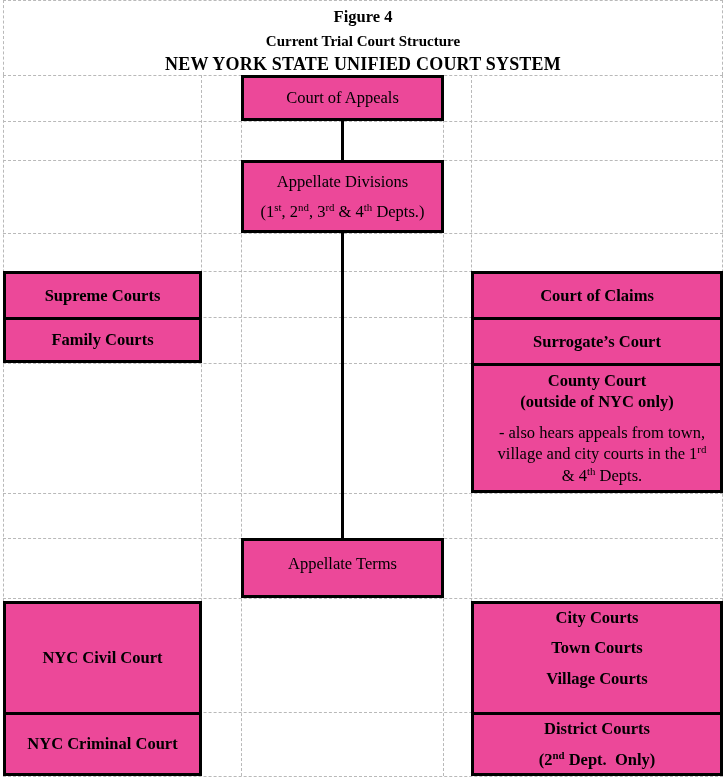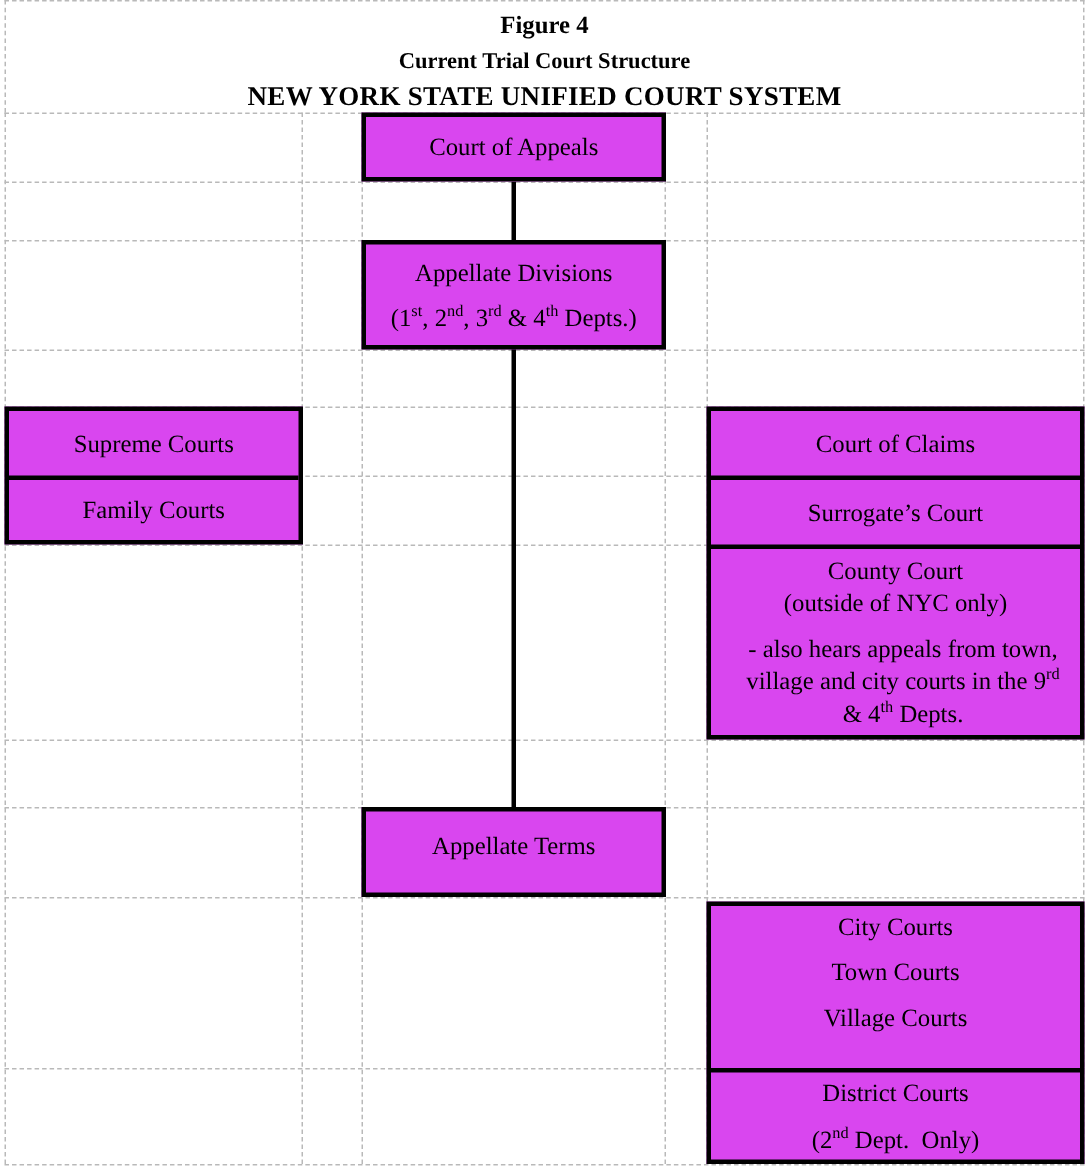--- a/index.html
+++ b/index.html
@@ -51,21 +51,21 @@
     position: absolute;
     height: 0px;
     border-top: 1px dashed #b9b9b9;
   }
 
   
   .box {
     position: absolute;
     box-sizing: border-box;
     border: 3px solid #000000;
-    background: #d946ef;
+    background: #ec4899;
     display: flex;
     flex-direction: column;
     align-items: center;
     justify-content: center;
     text-align: center;
     font-size: 16.5px;
     line-height: 1.30;
   }
   .box .sep {
     position: absolute;
@@ -78,21 +78,21 @@
     left: 0;
     right: 0;
     display: flex;
     flex-direction: column;
     align-items: center;
     justify-content: center;
     text-align: center;
     box-sizing: border-box;
     padding: 0 6px;
   }
-  .cell .ln { display: block; white-space: nowrap; }
+  .cell .ln { display: block; white-space: nowrap; font-weight: bold; }
   .cell .ln-wrap { display: block; margin-left: 10px; }
 
   .gap { height: 9px; }
 
   sup {
     font-size: 0.66em;
     vertical-align: super;
     line-height: 0;
   }
 
@@ -165,30 +165,39 @@
     <div class="sep" style="top:43px;"></div>
     <div class="cell" style="top:46px; height:43px;">
       <span class="ln">Surrogate’s Court</span>
     </div>
     <div class="sep" style="top:89px;"></div>
     <div class="cell" style="top:92px; bottom:0px;">
       <span class="ln">County Court</span>
       <span class="ln">(outside of NYC only)</span>
       <div class="gap"></div>
       <span class="ln-wrap">- also hears appeals from town,</span>
-      <span class="ln-wrap"><span>village and city courts in the 9</span><sup>rd</sup></span>
+      <span class="ln-wrap"><span>village and city courts in the 1</span><sup>rd</sup></span>
       <span class="ln-wrap"><span>&amp; 4</span><sup>th</sup><span> Depts.</span></span>
     </div>
   </div>
 
   <div class="box" style="left:241px; top:538px; width:203px; height:60px;">
     <span class="ln">Appellate Terms</span>
     <div class="gap"></div>
   </div>
 
+  <div class="box" style="left:3px; top:601px; width:199px; height:175px; display:block;">
+    <div class="cell" style="top:0px; height:108px;">
+      <span class="ln">NYC Civil Court</span>
+    </div>
+    <div class="sep" style="top:108px;"></div>
+    <div class="cell" style="top:111px; bottom:0px;">
+      <span class="ln">NYC Criminal Court</span>
+    </div>
+  </div>
 
   <div class="box" style="left:471px; top:601px; width:252px; height:175px; display:block;">
     <div class="cell" style="top:0px; height:88px;text-align:right;">
       <span class="ln">City Courts</span>
       <div class="gap"></div>
       <span class="ln">Town Courts</span>
       <div class="gap"></div>
       <span class="ln">Village Courts</span>
     </div>
     <div class="sep" style="top:108px;"></div>

